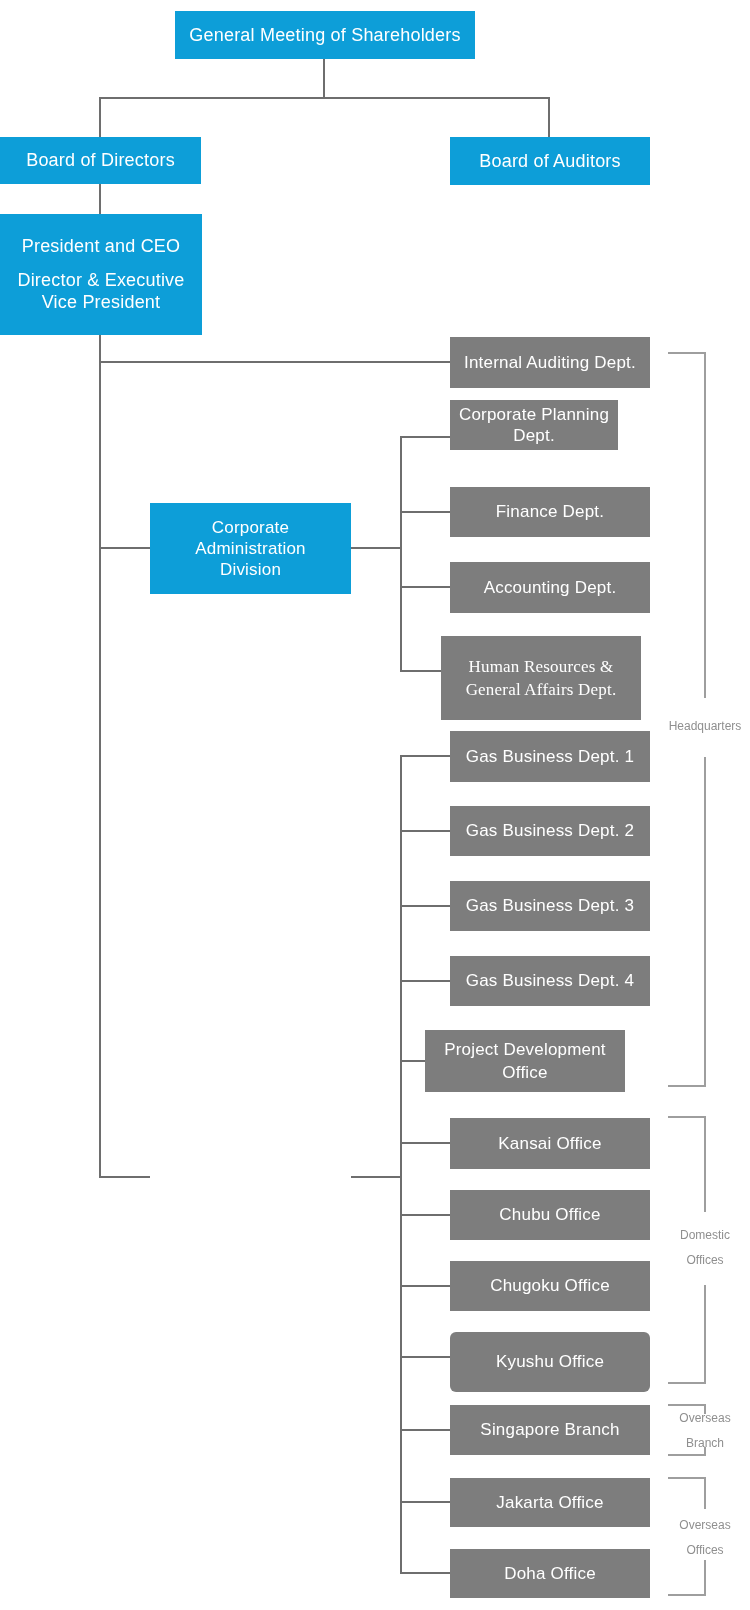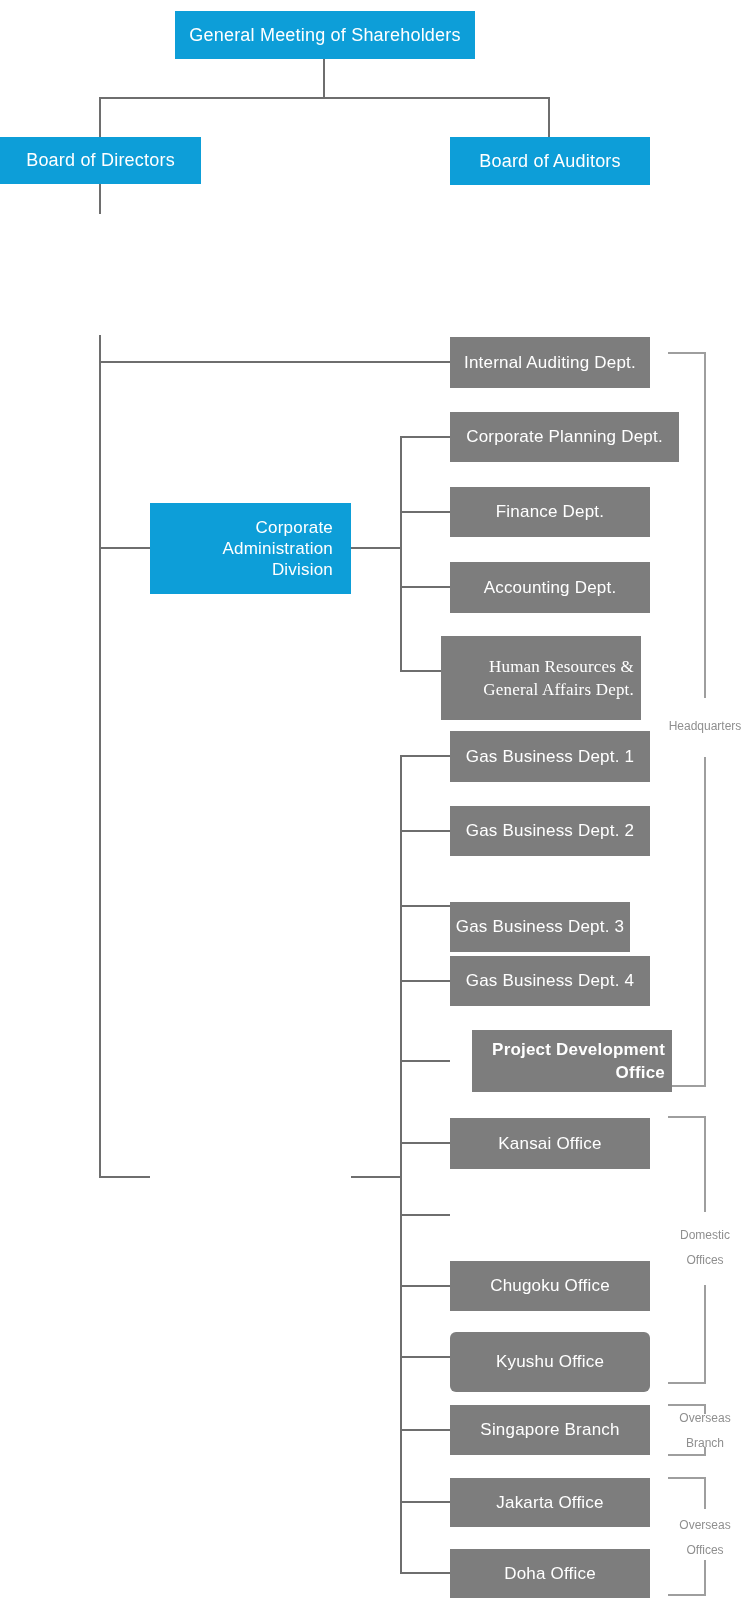--- a/index.html
+++ b/index.html
@@ -9,21 +9,21 @@
 
   .node{
     position:absolute; display:flex; flex-direction:column;
     align-items:center; justify-content:center;
     text-align:center; color:var(--box-text,#fff);
     line-height:1.25; letter-spacing:.2px;
   }
   .blue{ background:var(--blue,#0d9ed8); }
   .gray{ background:var(--gray,#7d7d7d); }
   .fs18{ font-size:18px; }
-  .fs17{ font-size:17px;text-align:right; }
+  .fs17{ font-size:17px; }
   .wrap165{ display:inline-block; width:165px; }
   .wrap186{ display:inline-block; width:186px; line-height:23px; }
 
   .line{ position:absolute; background:var(--connector,#6e6e6e); }
   .bline{ position:absolute; background:var(--bracket,#9e9e9e); }
 
   .glabel{
     position:absolute; transform:translate(-50%,-50%);
     color:var(--label,#8f8f8f); font-size:12px; line-height:25px;
     text-align:center;
@@ -90,52 +90,57 @@
   <div class="glabel narrow" style="left:705px; top:1248px;">Domestic Offices</div>
   <div class="glabel narrow" style="left:705px; top:1431px;">Overseas Branch</div>
   <div class="glabel narrow" style="left:705px; top:1538px;">Overseas Offices</div>
 
   <div class="node blue fs18" style="left:175px; top:11px; width:300px; height:48px;">General Meeting of Shareholders</div>
 
   <div class="node blue fs18" style="left:0; top:137px; width:201px; height:47px;">Board of Directors</div>
 
   <div class="node blue fs18" style="left:450px; top:137px; width:200px; height:48px;">Board of Auditors</div>
 
+  <div class="node blue fs18" style="left:0; top:214px; width:202px; height:121px; row-gap:11px;">
+    <span>President and CEO</span>
+    <span style="display:inline-block; width:170px;">Director &amp; Executive Vice President</span>
+  </div>
 
   <div class="node blue fs17" style="left:150px; top:503px; width:201px; height:91px;">
     <span class="wrap165">Corporate Administration Division</span>
   </div>
 
 
   <div class="node gray fs17" style="left:450px; top:337px; width:200px; height:51px;">Internal Auditing Dept.</div>
 
-  <div class="node gray fs17" style="left:450px; top:412px; width:229px; height:50px;">Corporate Planning Dept.</div>
+  <div class="node gray fs17" style="left:450px; top:400px; width:168px; height:50px;">Corporate Planning Dept.</div>
 
   <div class="node gray fs17" style="left:450px; top:487px; width:200px; height:50px;">Finance Dept.</div>
 
   <div class="node gray fs17" style="left:450px; top:562px; width:200px; height:51px;">Accounting Dept.</div>
 
   <div class="node gray fs17" style="left:441px; top:636px; width:200px; height:84px;font-family:Liberation Serif, serif;">
     <span class="wrap186">Human Resources &amp; General Affairs Dept.</span>
   </div>
 
   <div class="node gray fs17" style="left:450px; top:731px; width:200px; height:51px;">Gas Business Dept. 1</div>
 
   <div class="node gray fs17" style="left:450px; top:806px; width:200px; height:50px;">Gas Business Dept. 2</div>
 
-  <div class="node gray fs17" style="left:450px; top:902px; width:180px; height:50px;">Gas Business Dept. 3</div>
+  <div class="node gray fs17" style="left:450px; top:881px; width:200px; height:50px;">Gas Business Dept. 3</div>
 
   <div class="node gray fs17" style="left:450px; top:956px; width:200px; height:50px;">Gas Business Dept. 4</div>
 
-  <div class="node gray fs17" style="left:472px; top:1030px; width:200px; height:62px;font-weight:bold;">
+  <div class="node gray fs17" style="left:425px; top:1030px; width:200px; height:62px;">
     <span class="wrap186">Project Development Office</span>
   </div>
 
   <div class="node gray fs17" style="left:450px; top:1118px; width:200px; height:51px;">Kansai Office</div>
 
+  <div class="node gray fs17" style="left:450px; top:1190px; width:200px; height:50px;">Chubu Office</div>
 
   <div class="node gray fs17" style="left:450px; top:1261px; width:200px; height:50px;">Chugoku Office</div>
 
   <div class="node gray fs17" style="left:450px; top:1332px; width:200px; height:60px;border-radius:6px;">Kyushu Office</div>
 
   <div class="node gray fs17" style="left:450px; top:1405px; width:200px; height:50px;">Singapore Branch</div>
 
   <div class="node gray fs17" style="left:450px; top:1478px; width:200px; height:49px;">Jakarta Office</div>
 
   <div class="node gray fs17" style="left:450px; top:1549px; width:200px; height:49px;">Doha Office</div>

